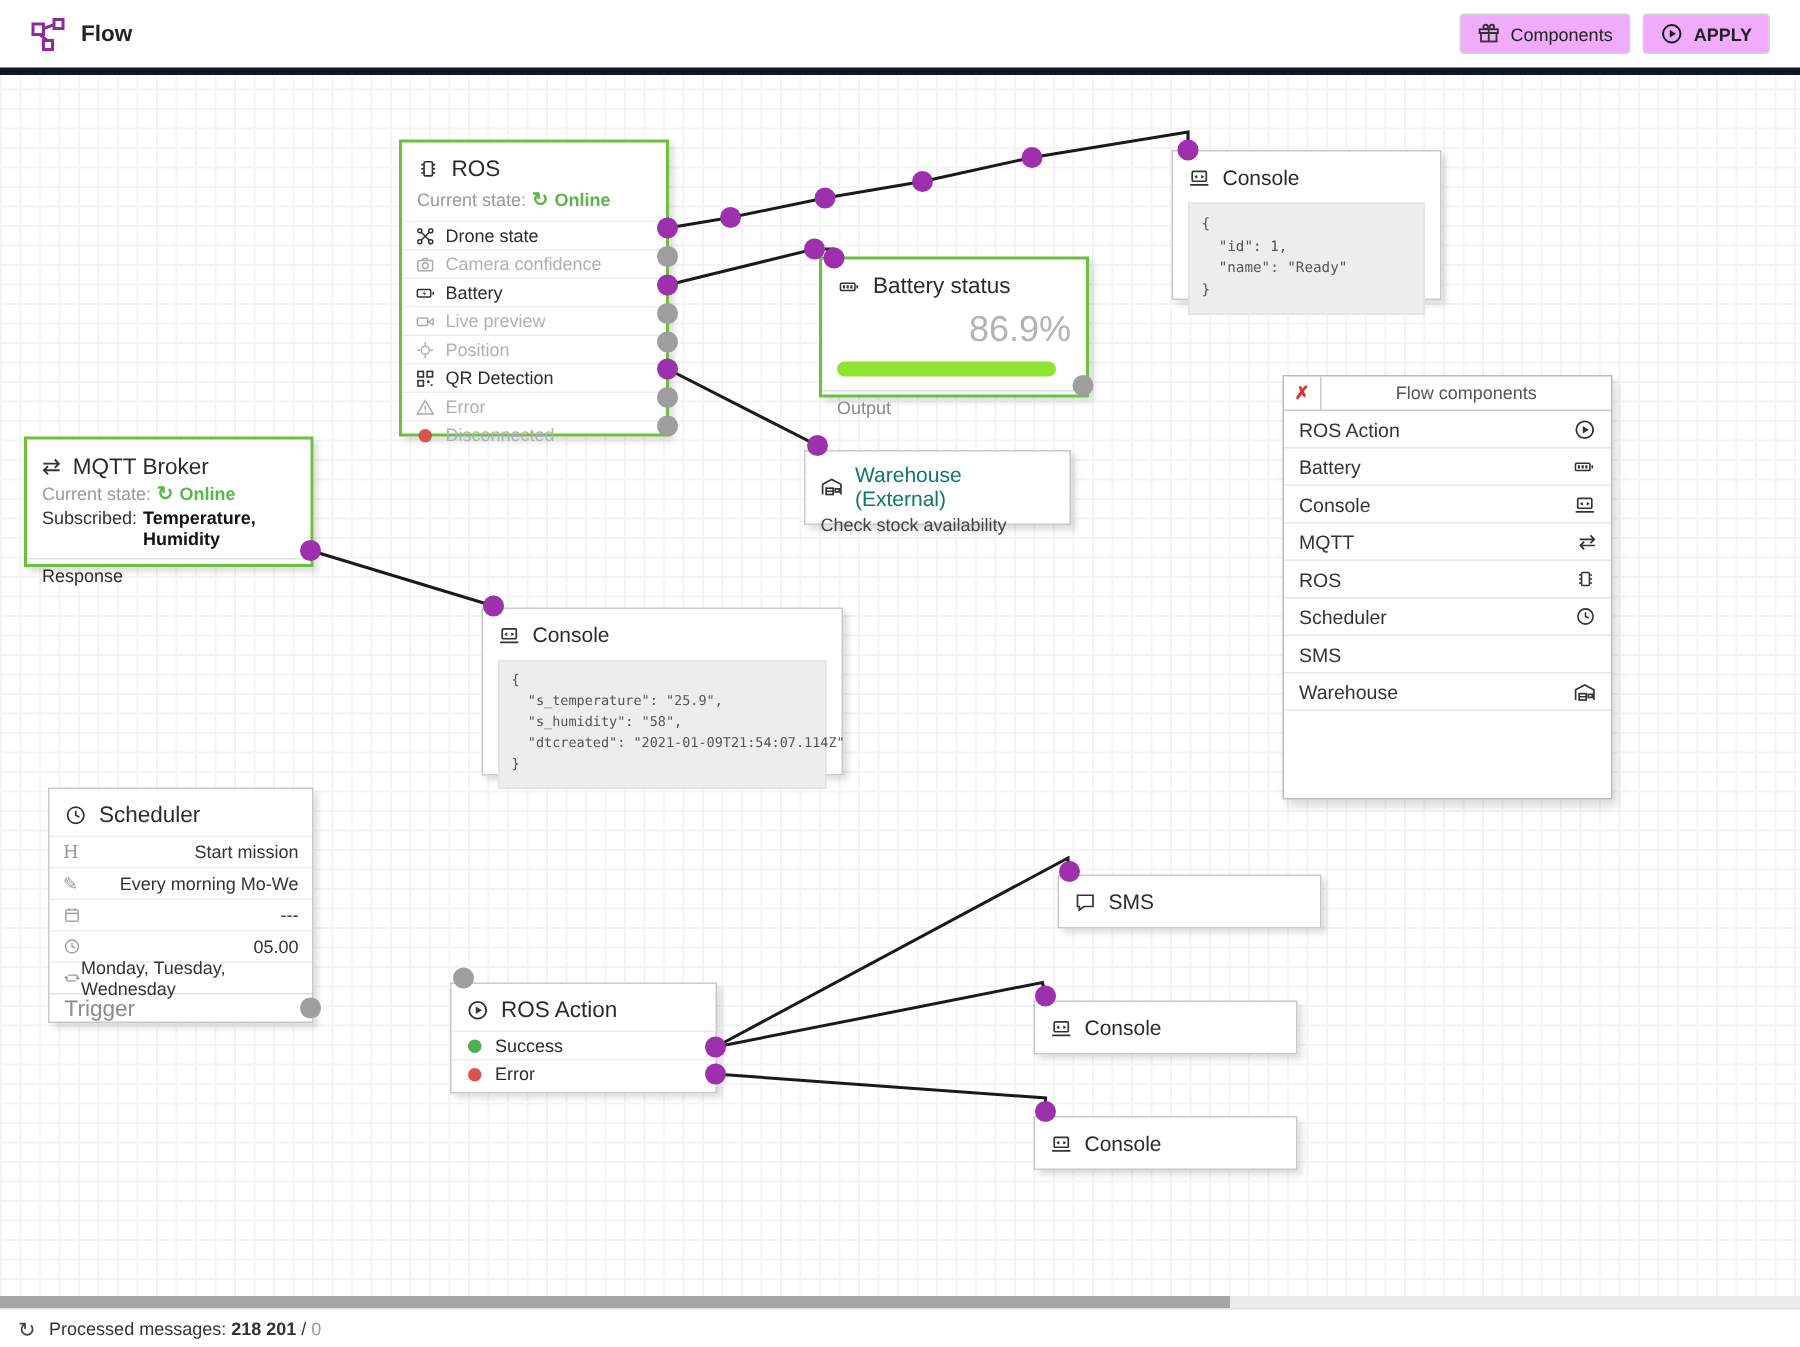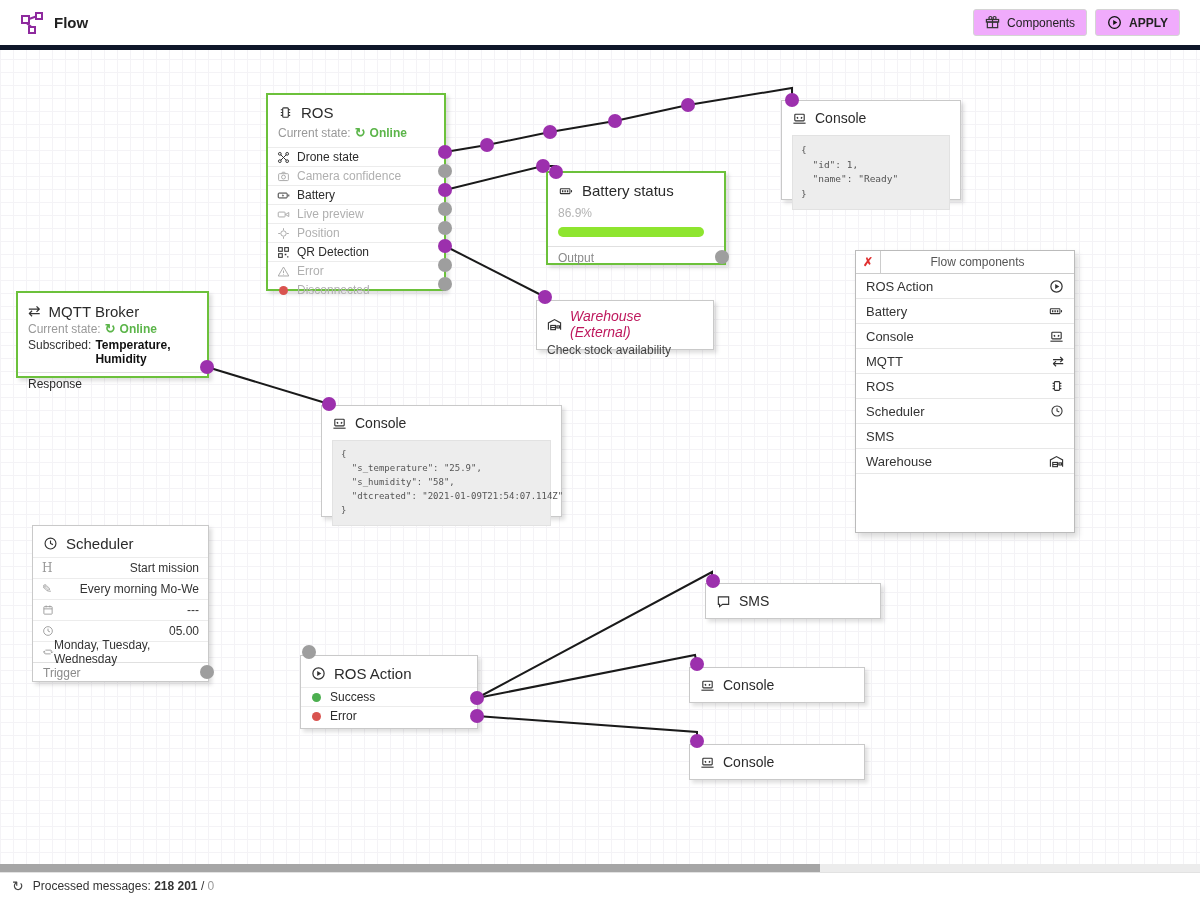--- a/index.html
+++ b/index.html
@@ -35,21 +35,21 @@
   .sub-dark b { color:#111; }
   .code { margin:4px 10px 10px; background:#ededed; border:1px solid #e2e2e2; padding:7px 8px;
     font-family:"DejaVu Sans Mono",monospace; font-size:9px; line-height:1.55; color:#555; white-space:pre; }
   .port-row { display:flex; align-items:center; gap:7px; height:19px; border-top:1px solid #ececec;
     padding:0 8px; font-size:12px; color:#2b2b2b; }
   .port-row.inactive { color:#b0b0b0; }
   .port-row .glyph { display:flex; width:14px; justify-content:center; }
   .foot-row { display:flex; align-items:center; height:23px; border-top:1px solid #e0e0e0;
     padding:0 10px; font-size:12px; color:#8a8a8a; }
   .dot9 { width:9px; height:9px; border-radius:50%; display:inline-block; }
-  .percent { padding:2px 10px 0; font-size:12px; color:#b3b3b3; }
+  .percent { padding:2px 10px 0; font-size:24px; color:#b3b3b3;text-align:right; }
   .batt-bar { margin:7px 10px 9px; height:10px; border-radius:5px; background:#8ee52f; width:83%; }
   .mini-node { display:flex; align-items:center; gap:8px; padding:0 10px; font-size:14px; color:#2b2b2b; }
   .sched-row { display:flex; align-items:center; justify-content:space-between; height:21px;
     border-top:1px solid #ececec; padding:0 9px; font-size:12px; color:#333; }
   .sched-row .glyph { color:#999; display:flex; }
   .serif-h { font-family:"DejaVu Serif",serif; font-size:12px; color:#999; }
   .pencil { font-size:12px; color:#999; }
 
   
   .panel { position:absolute; left:855px; top:204px; width:220px; height:283px; background:#fff;
@@ -242,21 +242,21 @@
       <span>Battery status</span>
     </div>
     <div class="percent">86.9%</div>
     <div class="batt-bar" style="width: 83%;"></div>
     <div class="foot-row">
       <span>Output</span>
     </div>
   </div>
 
   <div class="node" style="left:536px;top:254px;width:178px;height:50px;padding:7px 10px;">
-    <div style="display:flex;align-items:center;gap:8px;font-size:14px;color:#be185d;font-style:italic;">
+    <div style="display:flex;align-items:center;gap:8px;font-size:14px;color:#0f766e;">
       <span class="glyph">
         <svg class="ic" width="15" height="15" viewBox="0 0 16 16" fill="none" stroke="#333" stroke-width="1.2">
           <path d="M1.5 13.5 V6.3 L8 2.8 L14.5 6.3 V13.5"></path>
             <rect x="4" y="9" width="5" height="4.5"></rect>
             <path d="M4 11.2 H9"></path>
             <rect x="10.5" y="9.5" width="2.8" height="2.2"></rect>
         </svg>
       </span>
       <span>Warehouse (External)</span>
     </div>
@@ -340,21 +340,21 @@
       <span class="glyph">
         <svg class="ic" width="12" height="12" viewBox="0 0 16 16" fill="none" stroke="#999" stroke-width="1.2">
           <path d="M4.5 5.5 H11 a2 2 0 0 1 2 2 V9"></path>
             <path d="M11.6 7.7 L13 9.1 L14.4 7.7"></path>
           <path d="M11.5 10.5 H5 a2 2 0 0 1 -2 -2 V7"></path>
             <path d="M1.6 8.3 L3 6.9 L4.4 8.3"></path>
         </svg>
       </span>
       <span>Monday, Tuesday, Wednesday</span>
     </div>
-    <div class="foot-row" style="height:20px;font-size:12px;">
+    <div class="foot-row" style="height:20px;font-size:15px;">
       <span>Trigger</span>
     </div>
   </div>
 
   <div class="node" style="left:300px;top:609px;width:178px;height:74px;">
     <div class="node-title">
       <span class="glyph">
         <svg class="ic" width="15" height="15" viewBox="0 0 16 16">
           <circle cx="8" cy="8" r="6" fill="none" stroke="#333" stroke-width="1.3"></circle>
           <polygon points="6.6,5.4 11,8 6.6,10.6" fill="#333"></polygon>

